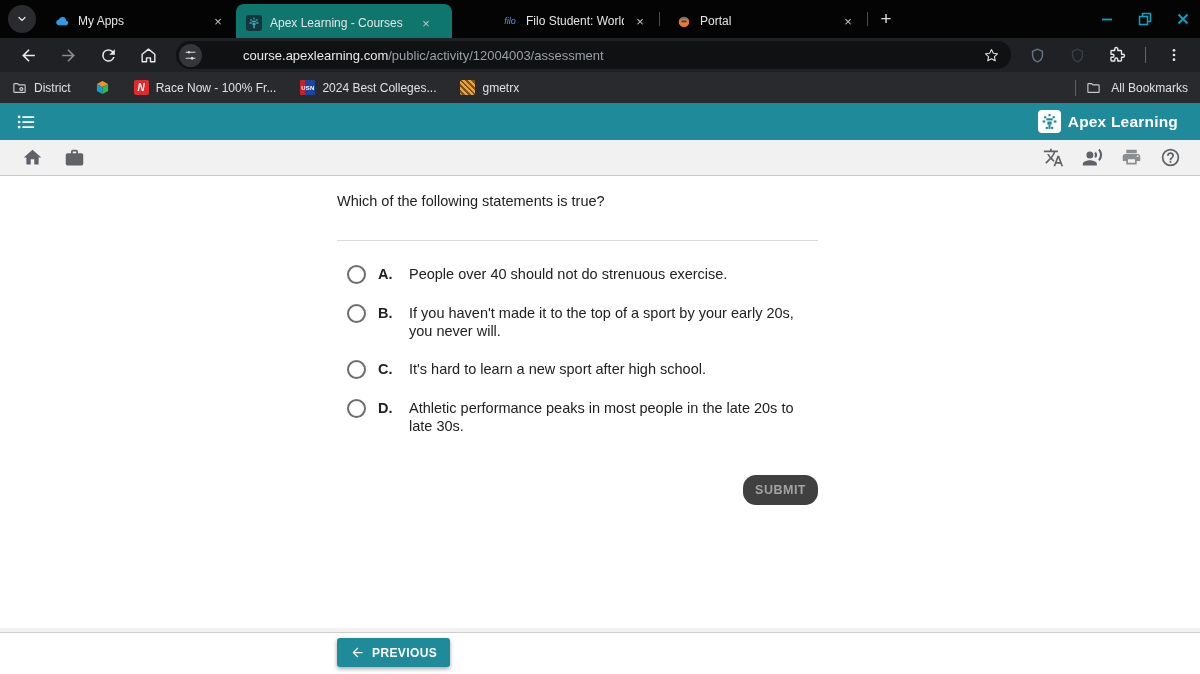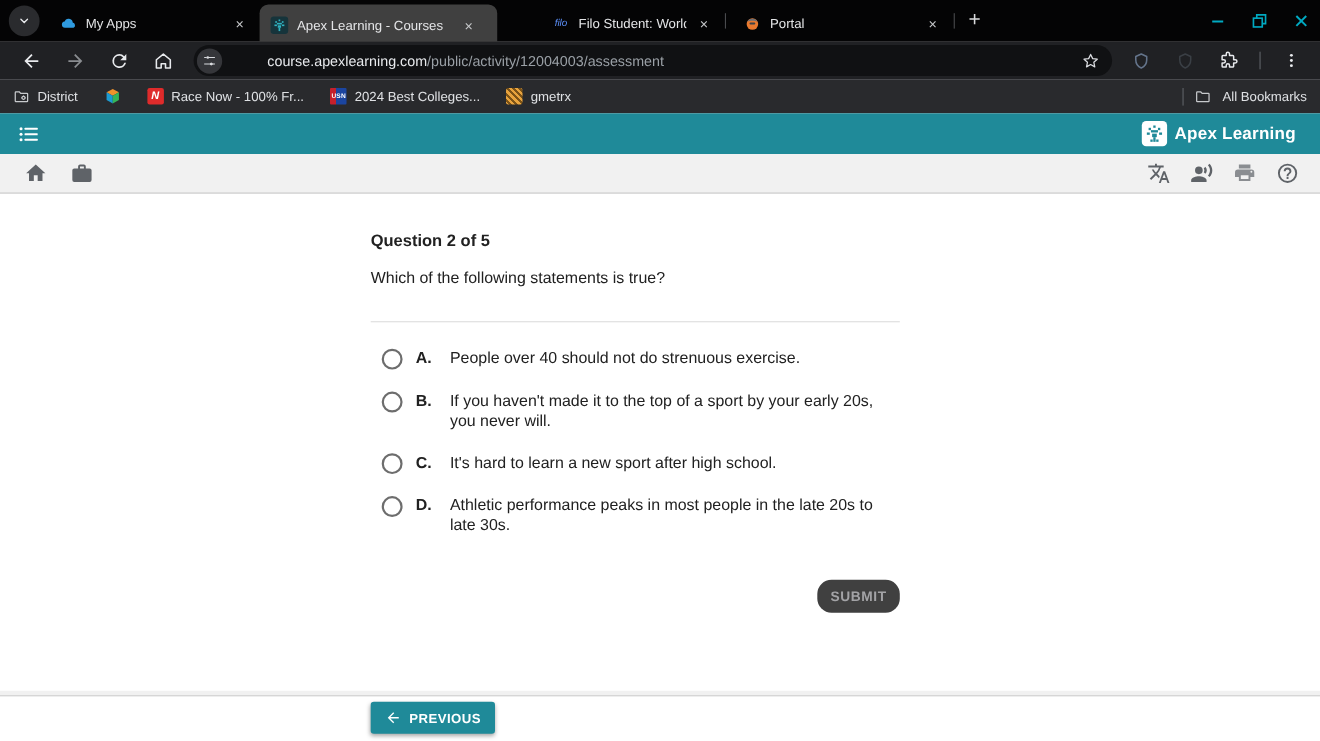--- a/index.html
+++ b/index.html
@@ -7,21 +7,21 @@
     font-family:"Liberation Sans", sans-serif; }
   .stage { position:relative; width:1200px; height:674px; }
 
   
   .tabstrip { position:absolute; left:0; top:0; width:1200px; height:38px; background:#040405; }
   .tab-search { position:absolute; left:8px; top:5px; width:28px; height:28px; border-radius:50%;
     background:#2a2b2e; display:flex; align-items:center; justify-content:center; }
   .tab { position:absolute; top:0; height:38px; display:flex; align-items:center; gap:8px;
     padding:4px 8px 0 10px; color:#e4e5e7; font-size:12px; }
   .tab .title { flex:1; overflow:hidden; white-space:nowrap; max-width:140px; }
-  .tab.active { top:4px; height:34px; background:#404040; border-radius:8px 8px 0 0; }
+  .tab.active { top:4px; height:34px; background:#0f766e; border-radius:8px 8px 0 0; }
   .tab-close { width:16px; height:16px; border-radius:50%; display:flex; align-items:center;
     justify-content:center; color:#c6c8ca; font-size:13px; line-height:1; }
   .tab-sep { position:absolute; top:12px; width:1px; height:14px; background:#4a4b4e; }
   .newtab { position:absolute; left:874px; top:7px; width:24px; height:24px; color:#d9dadc;
     font-size:19px; display:flex; align-items:center; justify-content:center; }
   .win-controls { position:absolute; right:8px; top:0; height:38px; display:flex; align-items:center; gap:20px; }
   .win-btn { width:18px; height:18px; display:flex; align-items:center; justify-content:center; }
 
   .favicon { width:16px; height:16px; flex:0 0 16px; display:flex; align-items:center; justify-content:center; }
   .fav-apex { background:#16343b; border-radius:3px; }
@@ -368,21 +368,20 @@
       </span>
       <span class="icon-btn">
         <svg width="21" height="21" viewBox="0 0 24 24">
             <path d="M11 18h2v-2h-2v2zm1-16a10 10 0 1 0 0 20 10 10 0 0 0 0-20zm0 18a8 8 0 1 1 0-16 8 8 0 0 1 0 16zm0-14a4 4 0 0 0-4 4h2a2 2 0 1 1 4 0c0 2-3 1.75-3 5h2c0-2.25 3-2.5 3-5a4 4 0 0 0-4-4z" fill="#5f6368"></path>
           </svg>
       </span>
     </div>
   </div>
 
   <div class="content">
-    <div class="q-progress">Question 2 of 5</div>
     <div class="q-prompt">Which of the following statements is true?</div>
     <hr class="q-divider">
 
     <div class="options">
       <div class="option">
         <span class="radio"></span>
         <span class="opt-letter">A.</span>
         <span class="opt-text">People over 40 should not do strenuous exercise.</span>
       </div>
       <div class="option">

